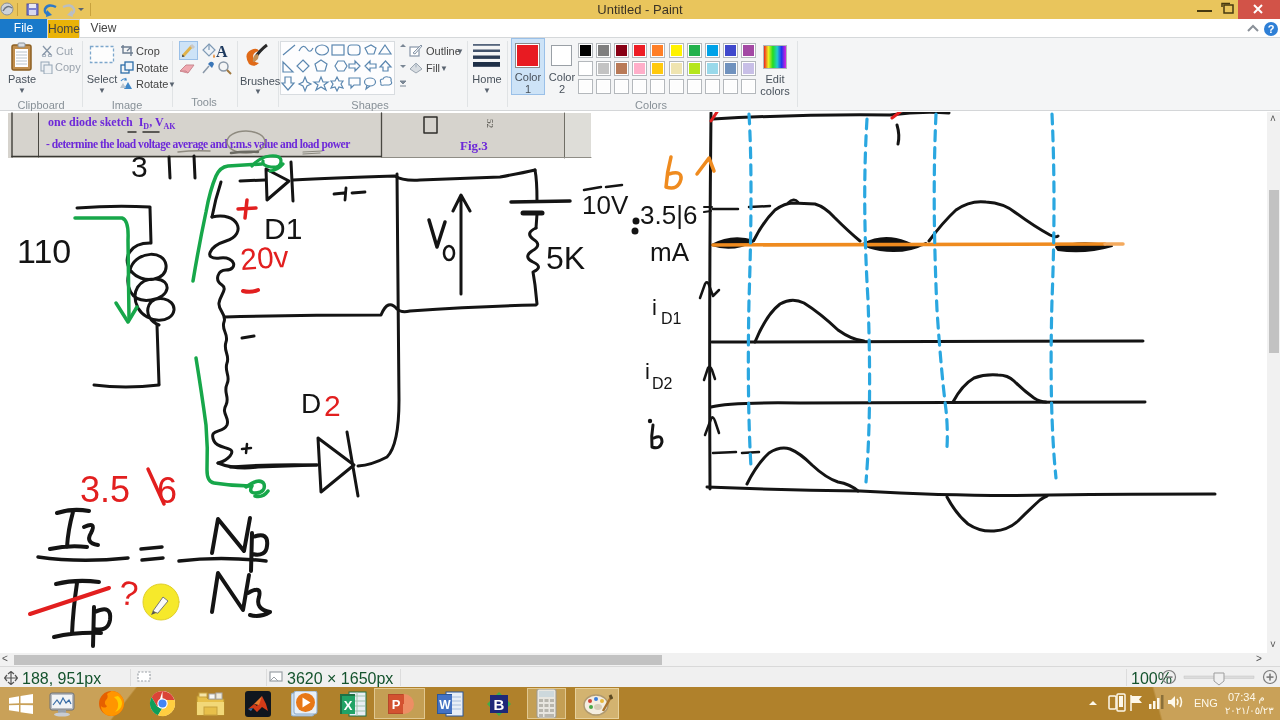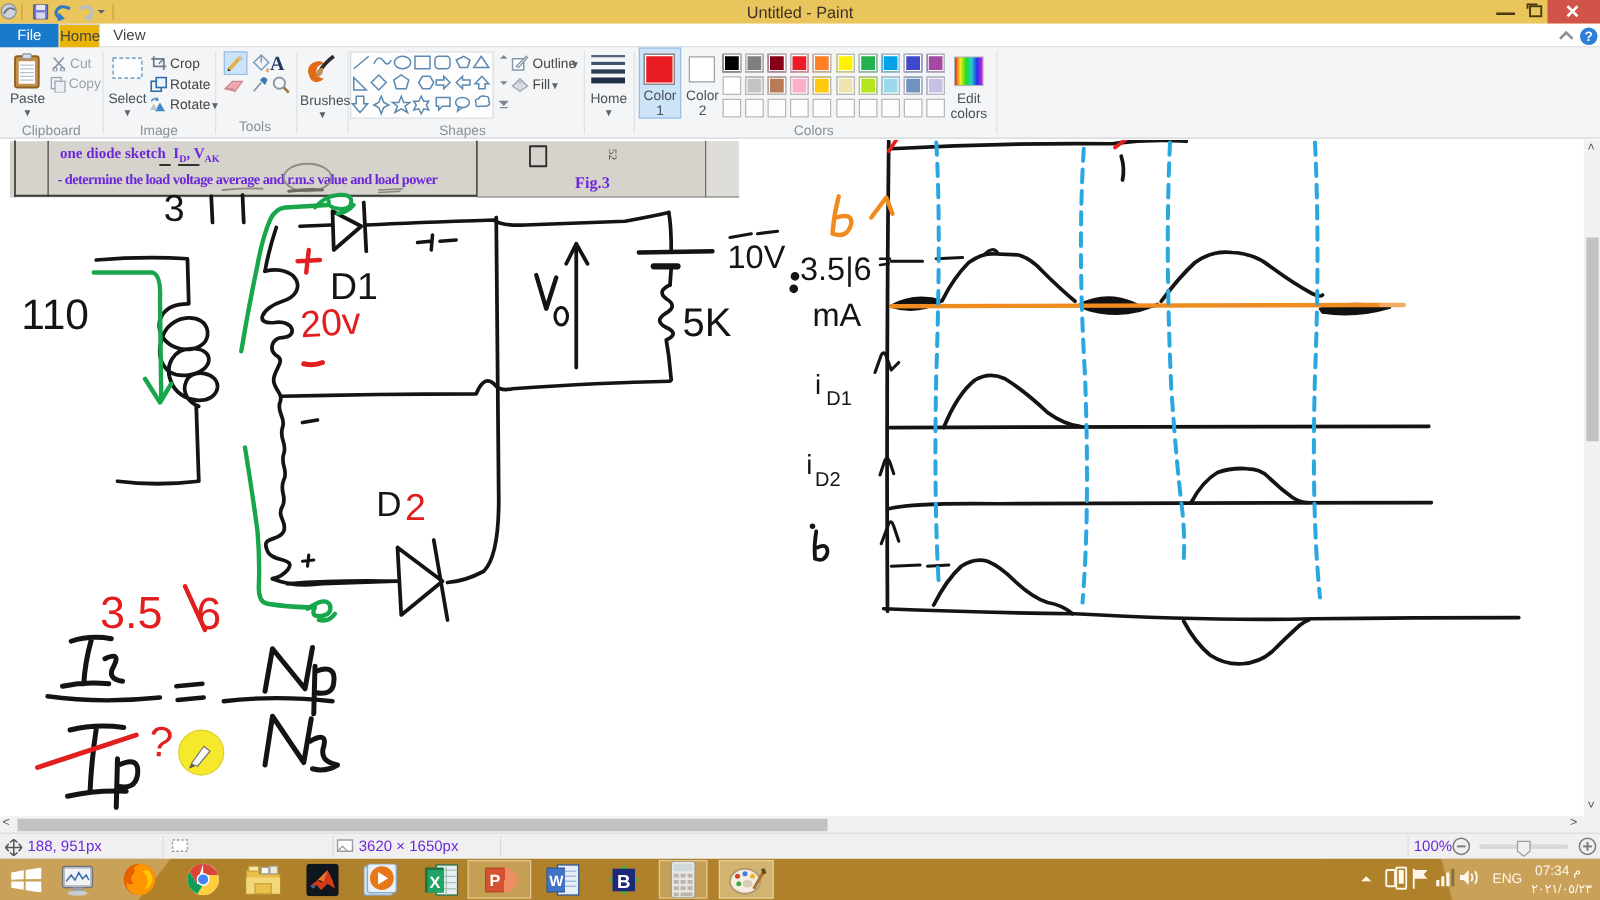--- a/index.html
+++ b/index.html
@@ -27,21 +27,21 @@
 #canvas{left:0;top:112px;width:1267px;height:541px;background:#fff;}
 #scan{left:8px;top:1px;width:583px;height:45px;background:#d6d3cd;font-family:"Liberation Serif",serif;color:#6d28d9;}
 #scanlight{left:557px;top:0;width:26px;height:45px;background:#deddd8;}
 
 #vscroll{left:1267px;top:112px;width:13px;height:541px;background:#f1f1f1;}
 #vthumb{left:1.5px;top:78px;width:10px;height:163px;background:#c2c2c2;}
 #hscroll{left:0;top:653px;width:1267px;height:13px;background:#f1f1f1;}
 #hthumb{left:14px;top:1.5px;width:648px;height:10px;background:#c2c2c2;}
 .scrollarrow{position:absolute;font-size:10px;color:#505050;}
 
-#statusbar{left:0;top:666px;width:1280px;height:21px;background:#f0f0f0;border-top:1px solid #d9d9d9;font-size:12px;color:#6d28d9;}
+#statusbar{left:0;top:666px;width:1280px;height:21px;background:#f0f0f0;border-top:1px solid #d9d9d9;font-size:16px;color:#14532d;}
 .ssep{position:absolute;top:2px;width:1px;height:17px;background:#dcdcdc;}
 
 #taskbar{left:0;top:687px;width:1280px;height:33px;background:#b0812b;overflow:hidden;}
 .tbhl{position:absolute;top:1px;height:31px;background:rgba(236,214,160,0.35);border:1px solid rgba(245,228,185,0.6);}
 .tray{position:absolute;color:#fdf8ea;font-size:11px;}
 </style>
 </head>
 <body>
 <div id="app">
 

